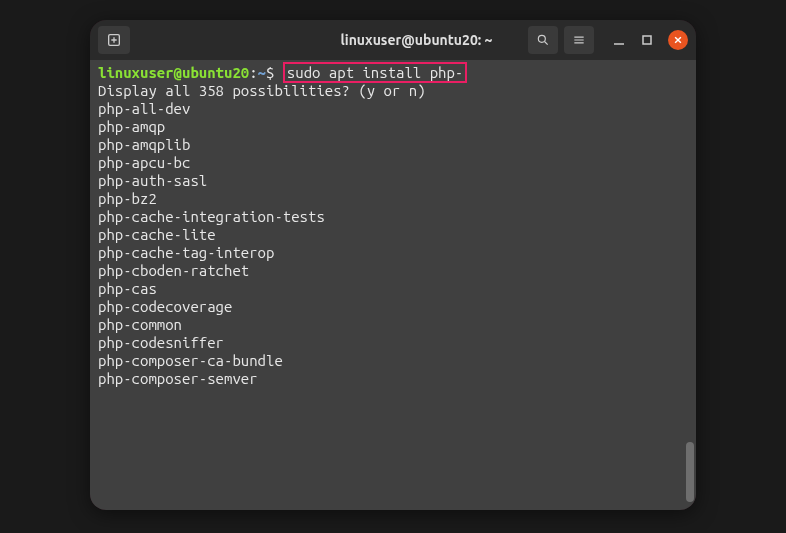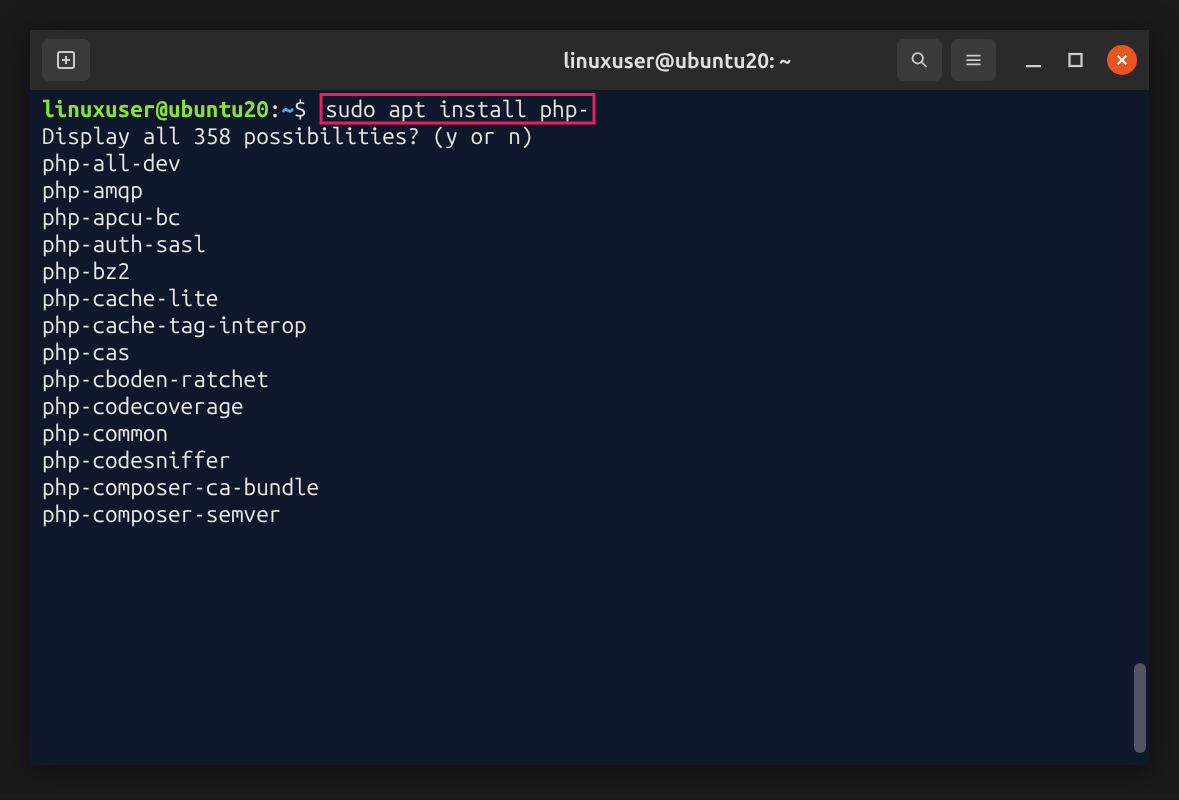--- a/index.html
+++ b/index.html
@@ -9,23 +9,23 @@
     }
     body {
       background: #1a1a1a;
       display: flex;
       justify-content: center;
       align-items: flex-start;
       padding: 20px;
       font-family: "Ubuntu Mono", "DejaVu Sans Mono", monospace;
     }
     .window {
-      width: 746px;
+      width: 606px;
       background: #2b0d1a;
-      border-radius: 0;
+      border-radius: 16px;
       overflow: hidden;
       box-shadow: 0 4px 20px rgba(0,0,0,0.5);
     }
     .titlebar {
       background: #2a2a2a;
       height: 40px;
       display: flex;
       align-items: center;
       padding: 0 8px;
       gap: 8px;
@@ -104,21 +104,21 @@
       align-items: center;
       justify-content: center;
       cursor: pointer;
     }
     .win-close svg {
       width: 10px;
       height: 10px;
       stroke: #fff;
     }
     .terminal {
-      background: #0f172a;
+      background: #404040;
       padding: 4px 8px;
       font-size: 15px;
       line-height: 18px;
       color: #e8e8e8;
       font-family: "Ubuntu Mono", "DejaVu Sans Mono", monospace;
       height: 450px;
       overflow-y: auto;
       position: relative;
     }
     .prompt-line {
@@ -205,27 +205,29 @@
         </div>
       </div>
     </div>
   </div>
   <div class="terminal">
     <div class="prompt-line"><span class="prompt-user">linuxuser@ubuntu20</span><span class="prompt-colon">:</span><span class="prompt-path">~</span><span class="prompt-dollar">$ </span><span class="command-highlight">sudo apt install php-</span></div>
     <div class="output-line">Display all 358 possibilities? (y or n)</div>
     <div id="package-list">
         <div class="output-line">php-all-dev</div>
         <div class="output-line">php-amqp</div>
+        <div class="output-line">php-amqplib</div>
         <div class="output-line">php-apcu-bc</div>
         <div class="output-line">php-auth-sasl</div>
         <div class="output-line">php-bz2</div>
+        <div class="output-line">php-cache-integration-tests</div>
         <div class="output-line">php-cache-lite</div>
         <div class="output-line">php-cache-tag-interop</div>
+        <div class="output-line">php-cboden-ratchet</div>
         <div class="output-line">php-cas</div>
-        <div class="output-line">php-cboden-ratchet</div>
         <div class="output-line">php-codecoverage</div>
         <div class="output-line">php-common</div>
         <div class="output-line">php-codesniffer</div>
         <div class="output-line">php-composer-ca-bundle</div>
         <div class="output-line">php-composer-semver</div>
       </div>
     <div class="scrollbar"></div>
   </div>
 </div>
 

